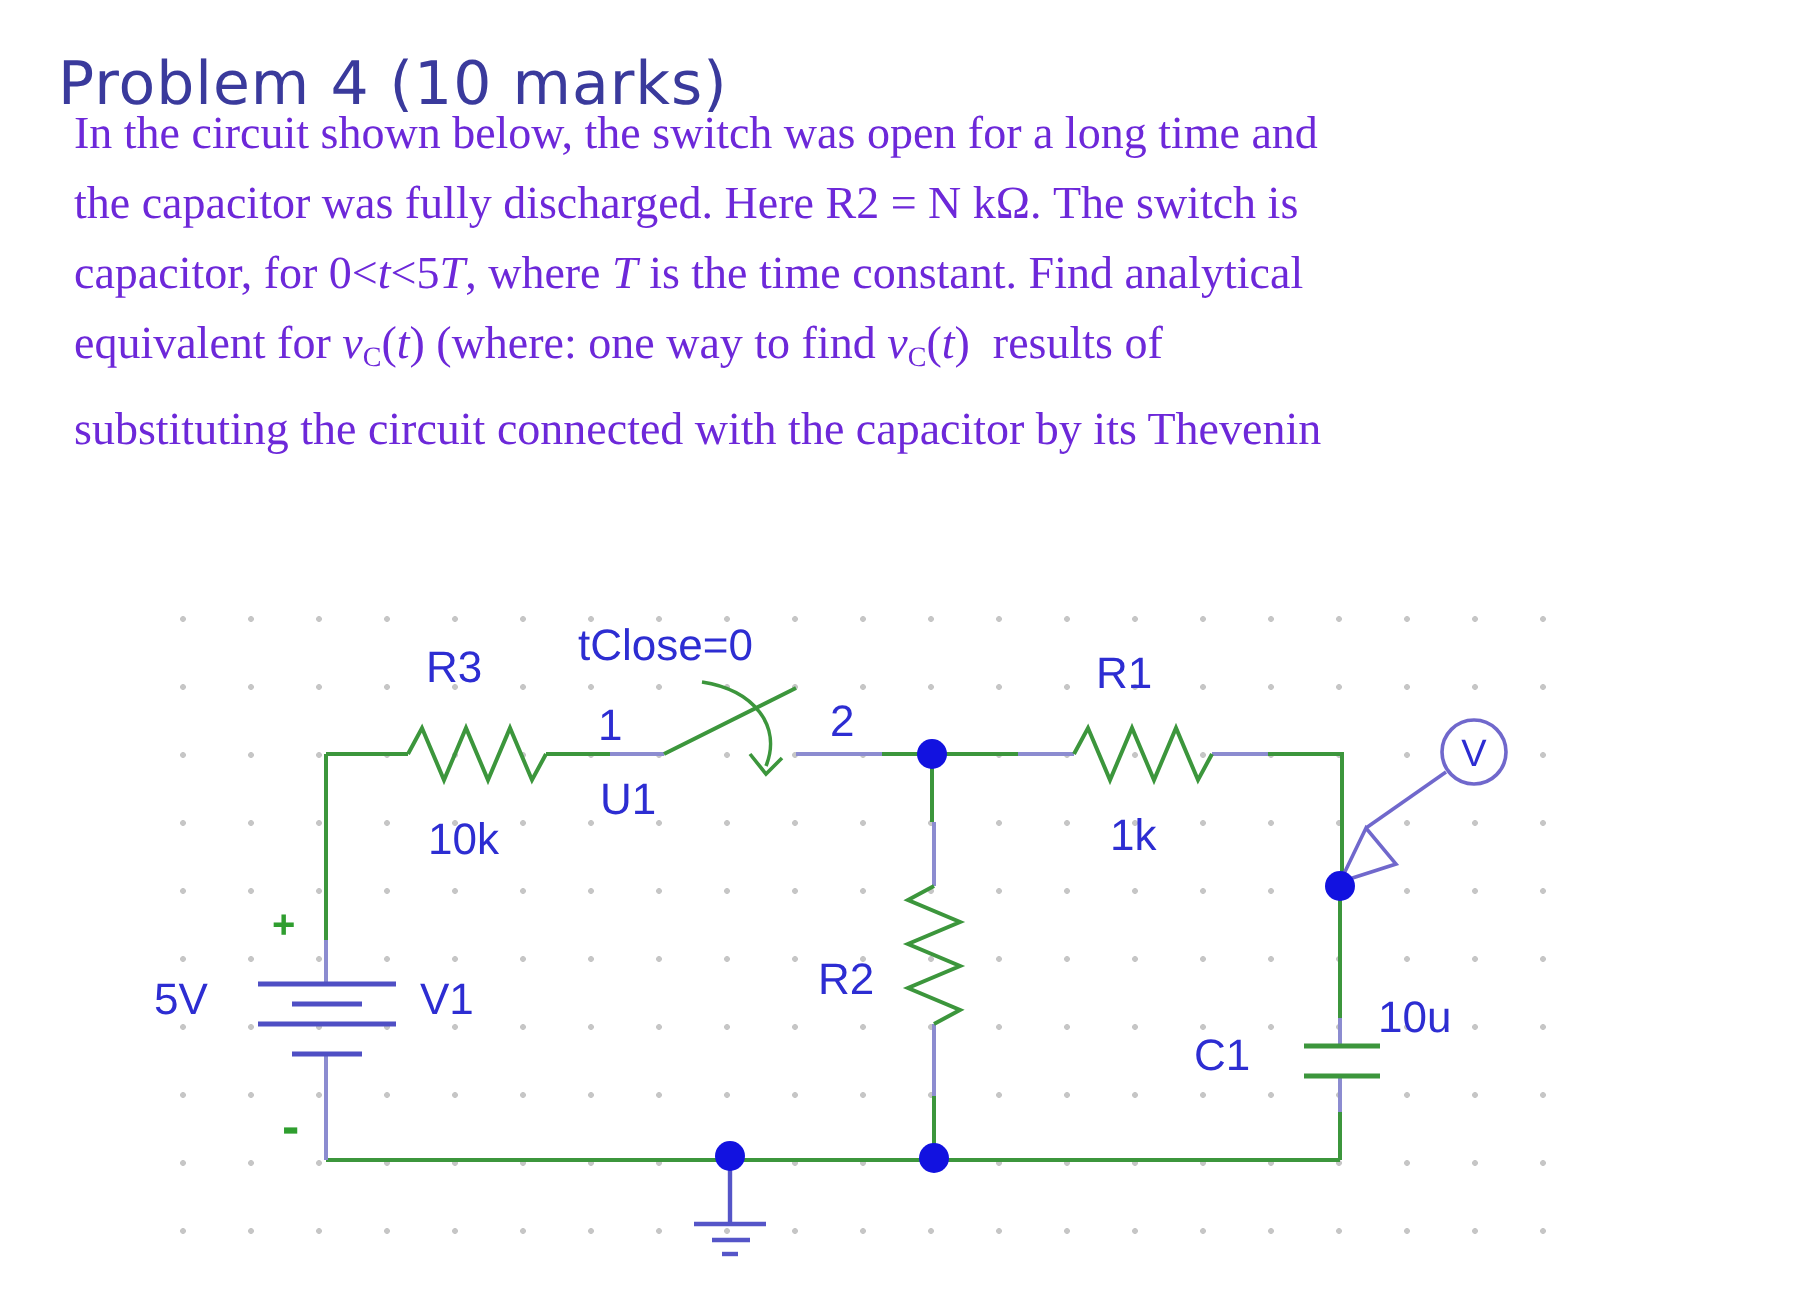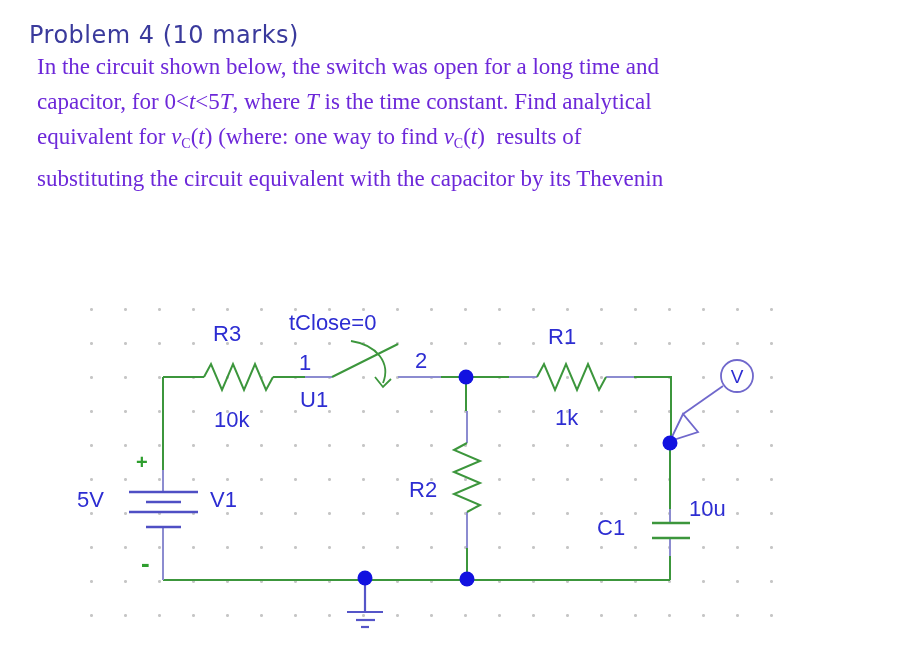--- a/index.html
+++ b/index.html
@@ -1,20 +1,20 @@
 <!DOCTYPE html>
 <html><head>
 <meta charset="utf-8">
 <style>
   html,body{margin:0;padding:0;background:#ffffff;}
   body{width:904px;height:647px;position:relative;overflow:hidden;
        font-family:"Liberation Serif", serif;}
   .title{position:absolute;left:29px;top:5px;
          font-family:"DejaVu Sans", sans-serif;
-         font-size:24px;font-weight:500;letter-spacing:.5px;color:#3A3A9C;}
+         font-size:30px;font-weight:500;letter-spacing:.5px;color:#3A3A9C;}
   .para{position:absolute;left:37px;top:49px;width:815px;
         font-size:23px;line-height:35px;color:#6d28d9;}
   .line{white-space:pre;}
   .it{font-style:italic;}
   .sub{font-size:14px;vertical-align:-4px;}
   .grid{position:absolute;left:74px;top:296px;width:702px;height:351px;
         background-image:radial-gradient(circle at 1.5px 1.5px,#c6c6c6 1.3px,transparent 1.6px);
         background-size:34px 34px;background-position:16px 12px;}
   svg.schem{position:absolute;left:0;top:0;}
   svg text{font-family:"Liberation Sans", sans-serif;}
@@ -23,23 +23,24 @@
   .minus{font-size:26px;font-weight:bold;fill:#2F9E2F;}
   .probeV{font-size:19px;fill:#2D2DD2;}
 </style>
 </head>
 <body>
 
 <h1 class="title">Problem 4 (10 marks)</h1>
 
 <div class="para">
   <div class="line"><span>In the circuit shown below, the switch was open for a long time and</span></div>
+  <div class="line"><span>the capacitor was fully discharged. Here R2 = N kΩ. The switch is</span></div>
   <div class="line"><span>capacitor, for 0&lt;</span><span class="it">t</span><span>&lt;5</span><span class="it">T</span><span>, where </span><span class="it">T</span><span> is the time constant. Find analytical</span></div>
   <div class="line"><span>equivalent for </span><span class="it">v</span><span class="sub">C</span><span>(</span><span class="it">t</span><span>) (where: one way to find </span><span class="it">v</span><span class="sub">C</span><span>(</span><span class="it">t</span><span>)  results of</span></div>
-  <div class="line"><span>substituting the circuit equivalent with the capacitor by its Thevenin</span></div>
+  <div class="line"><span>substituting the circuit connected with the capacitor by its Thevenin</span></div>
 </div>
 
 <div class="grid"></div>
 
 <svg class="schem" width="904" height="647" viewBox="0 0 904 647">
 
   <g stroke="#3C963C" stroke-width="2" fill="none">
     <path d="M163,377 H204"></path>
     <path d="M273,377 H305"></path>
     <path d="M441,377 H459"></path>

